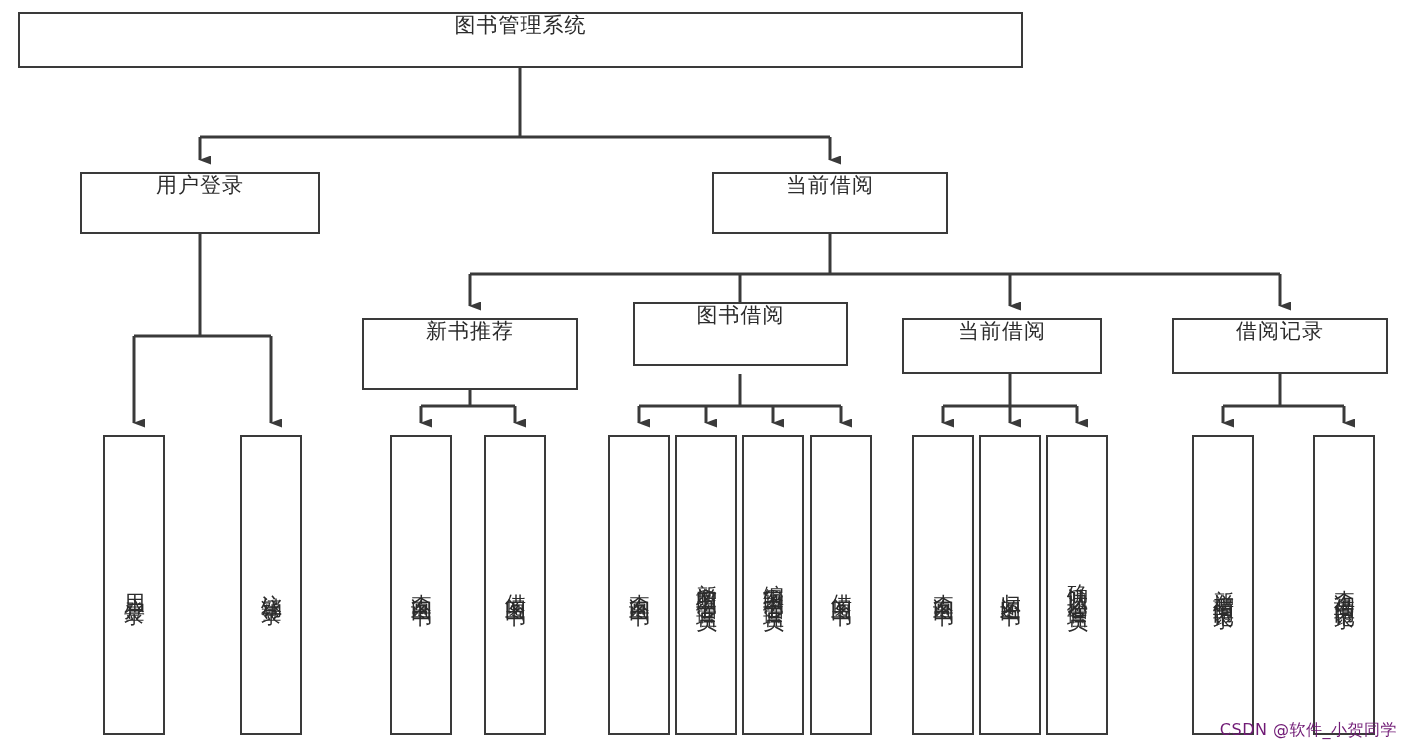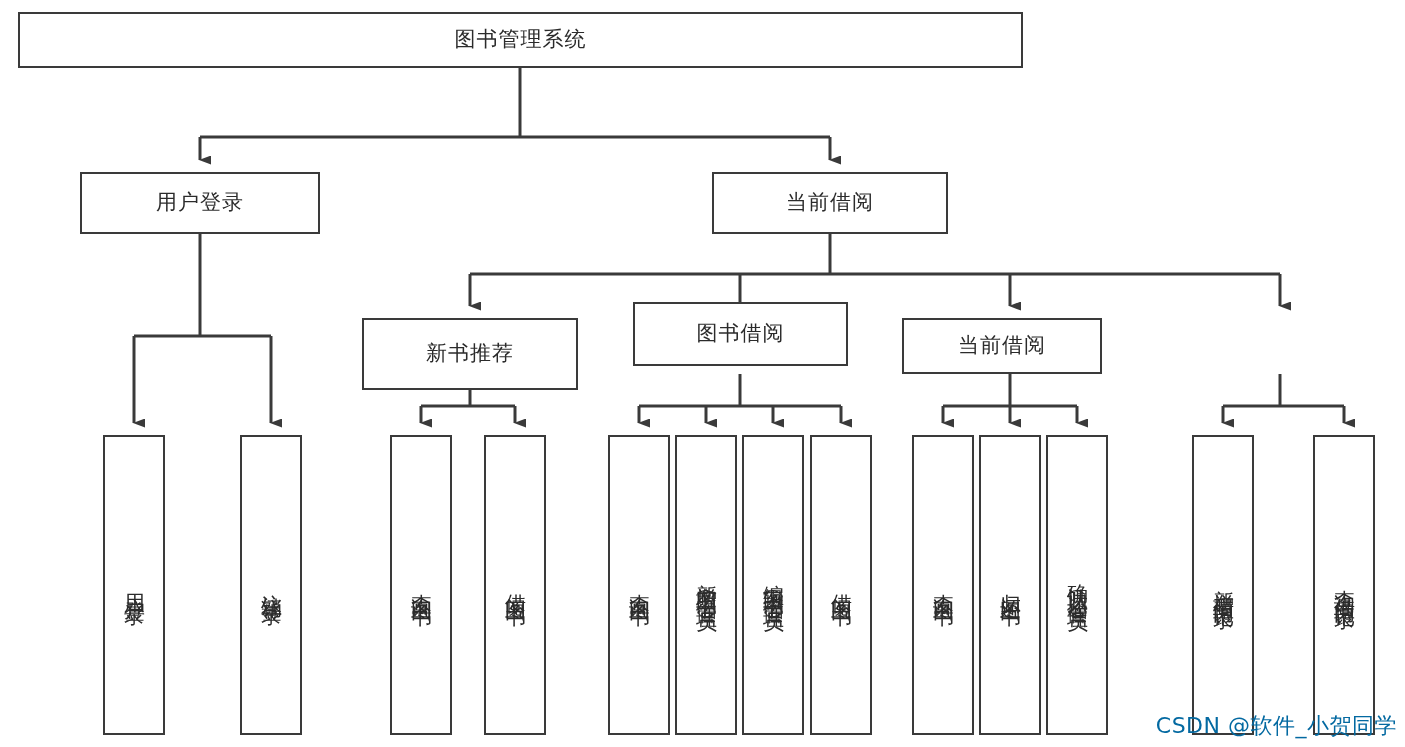--- a/index.html
+++ b/index.html
@@ -24,21 +24,20 @@
     width: 1405px;
     height: 747px;
     pointer-events: none;
   }
   .node {
     position: absolute;
     box-sizing: border-box;
     background: #ffffff;
     border: 2px solid #3a3a3a;
     display: flex;
-    align-items: center;
     justify-content: center;
     color: #2b2b2b;
   }
   .node.horiz {
     font-size: 21px;
     letter-spacing: 1px;
     line-height: 1.1;
   }
   .node.vert {
     writing-mode: vertical-rl;
@@ -54,22 +53,22 @@
   .node.vert span {
     writing-mode: vertical-rl;
     text-orientation: upright;
     display: block;
     text-align: center;
   }
   .watermark {
     position: absolute;
     right: 8px;
     bottom: 6px;
-    font-size: 22px;
-    color: #0369a1;
+    font-size: 16px;
+    color: #701a75;
     white-space: nowrap;
     letter-spacing: 0.5px;
   }
 </style>
 </head>
 <body>
 
 <div id="canvas">
 
   <svg class="wires" viewBox="0 0 1405 747">
@@ -135,20 +134,23 @@
 
   <div class="node horiz" style="left:362px; top:318px; width:216px; height:72px;">
     <span>新书推荐</span>
   </div>
   <div class="node horiz" style="left:633px; top:302px; width:215px; height:64px;">
     <span>图书借阅</span>
   </div>
   <div class="node horiz" style="left:902px; top:318px; width:200px; height:56px;">
     <span>当前借阅</span>
   </div>
+  <div class="node horiz" style="left:1172px; top:318px; width:216px; height:56px;">
+    <span>借阅记录</span>
+  </div>
 
   <div class="node vert" style="left:103px; top:435px; width:62px; height:300px;">
     <span>用户登录</span>
   </div>
   <div class="node vert" style="left:240px; top:435px; width:62px; height:300px;">
     <span>注销登录</span>
   </div>
 
   <div class="node vert" style="left:390px; top:435px; width:62px; height:300px;">
     <span>查询图书</span>

